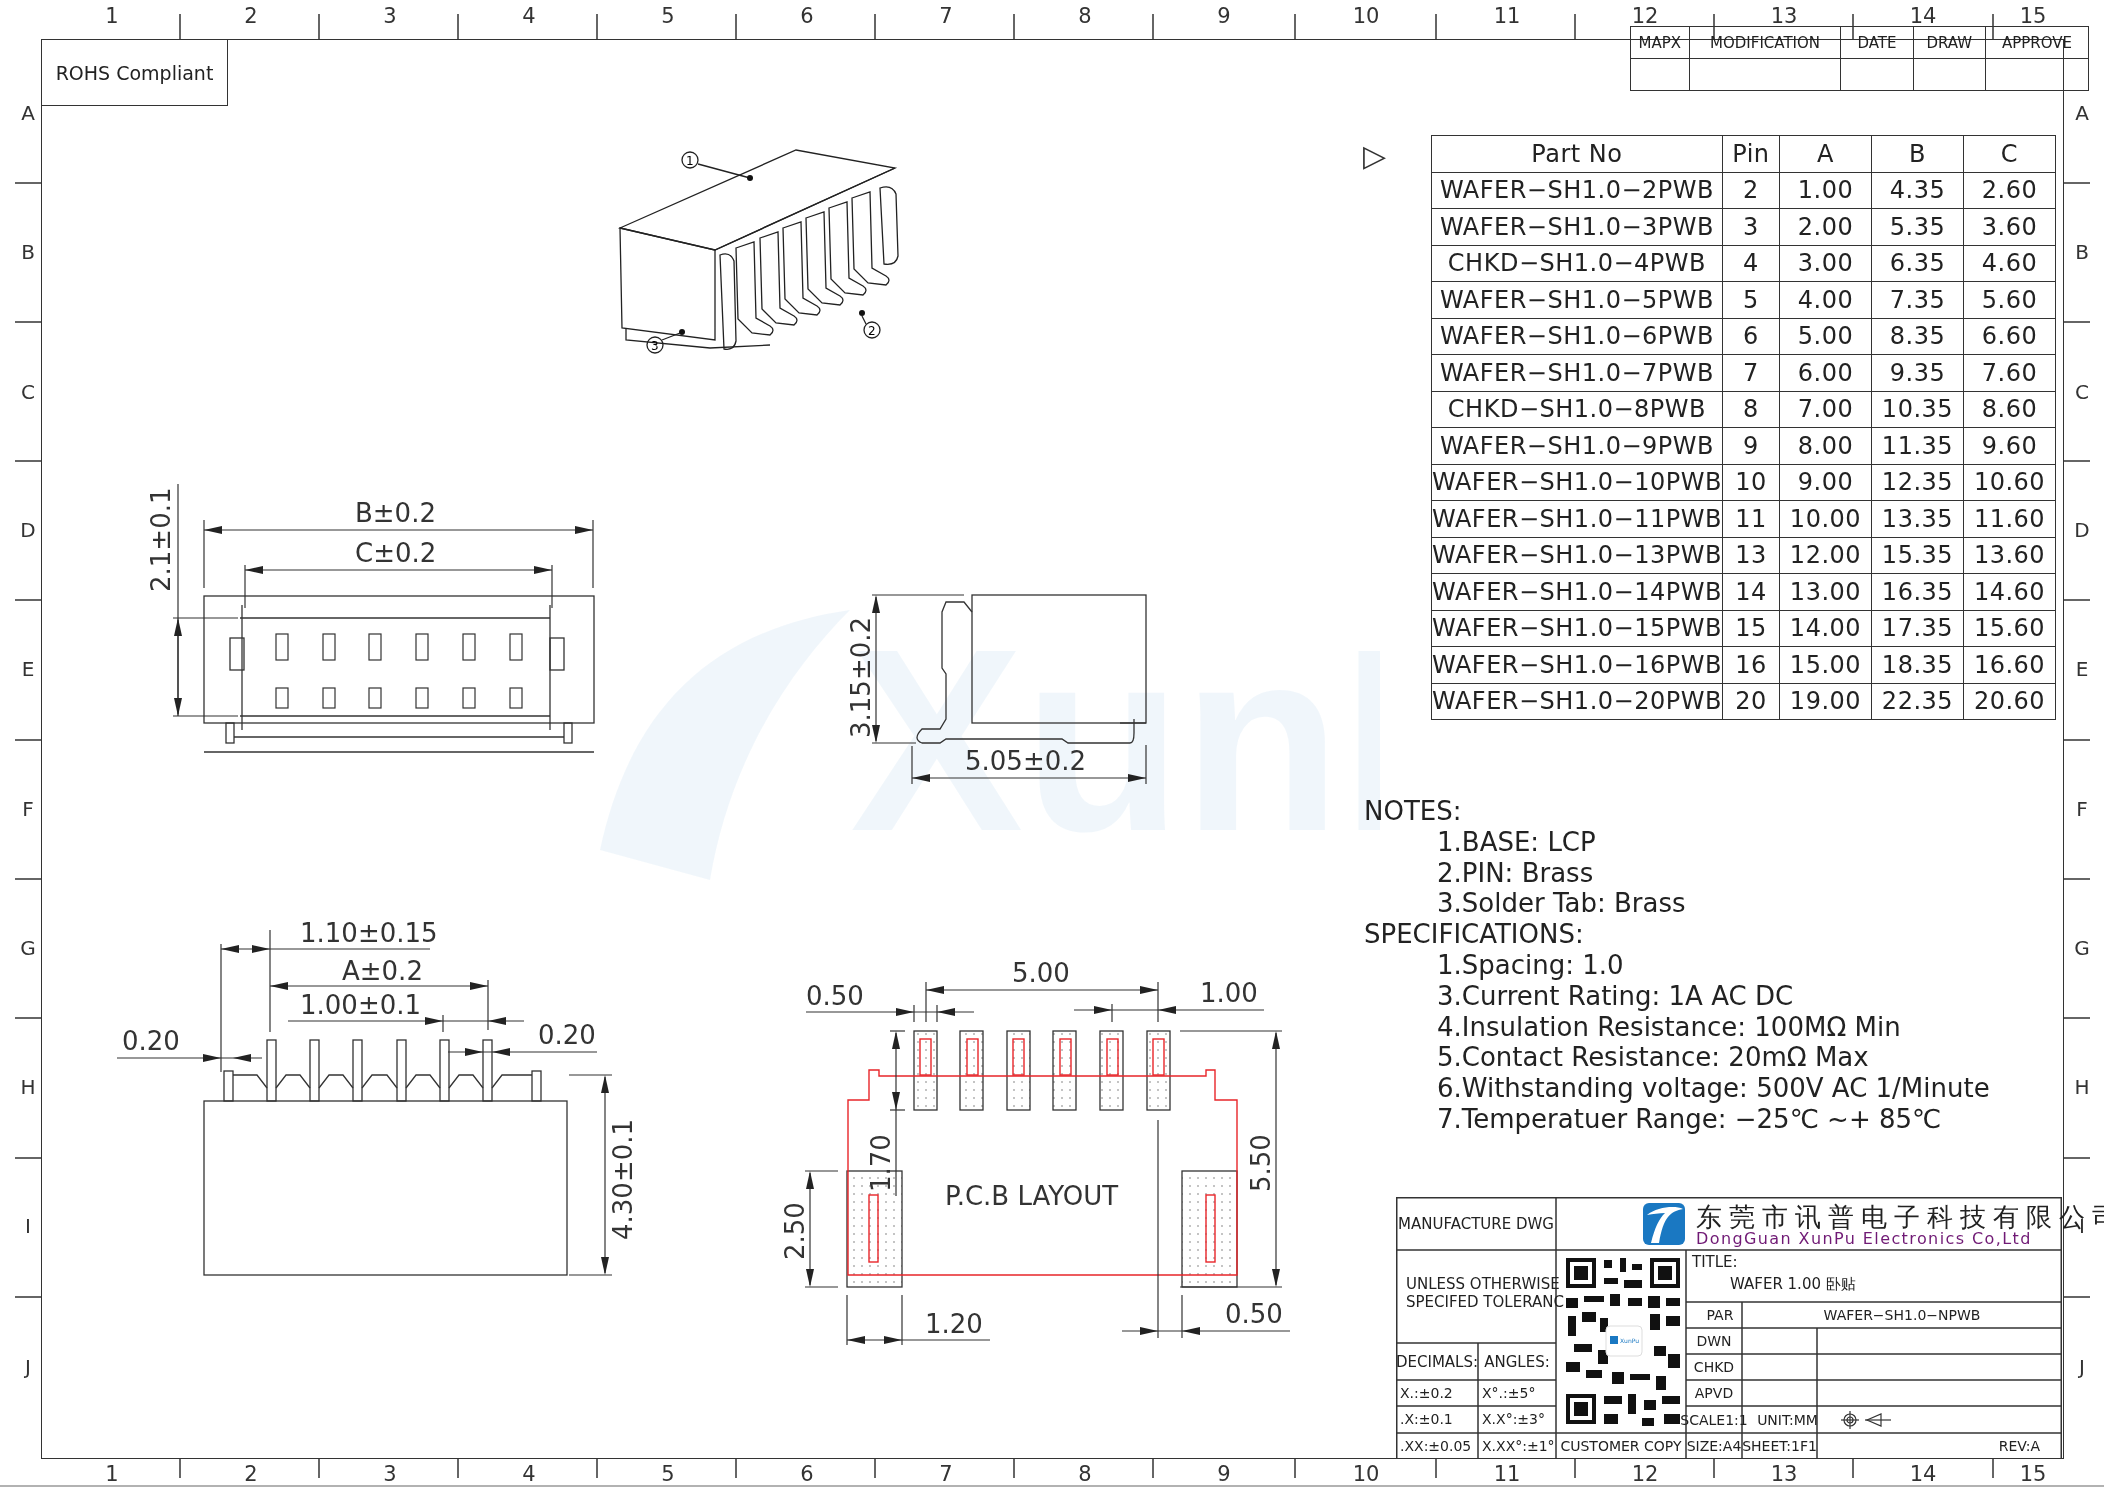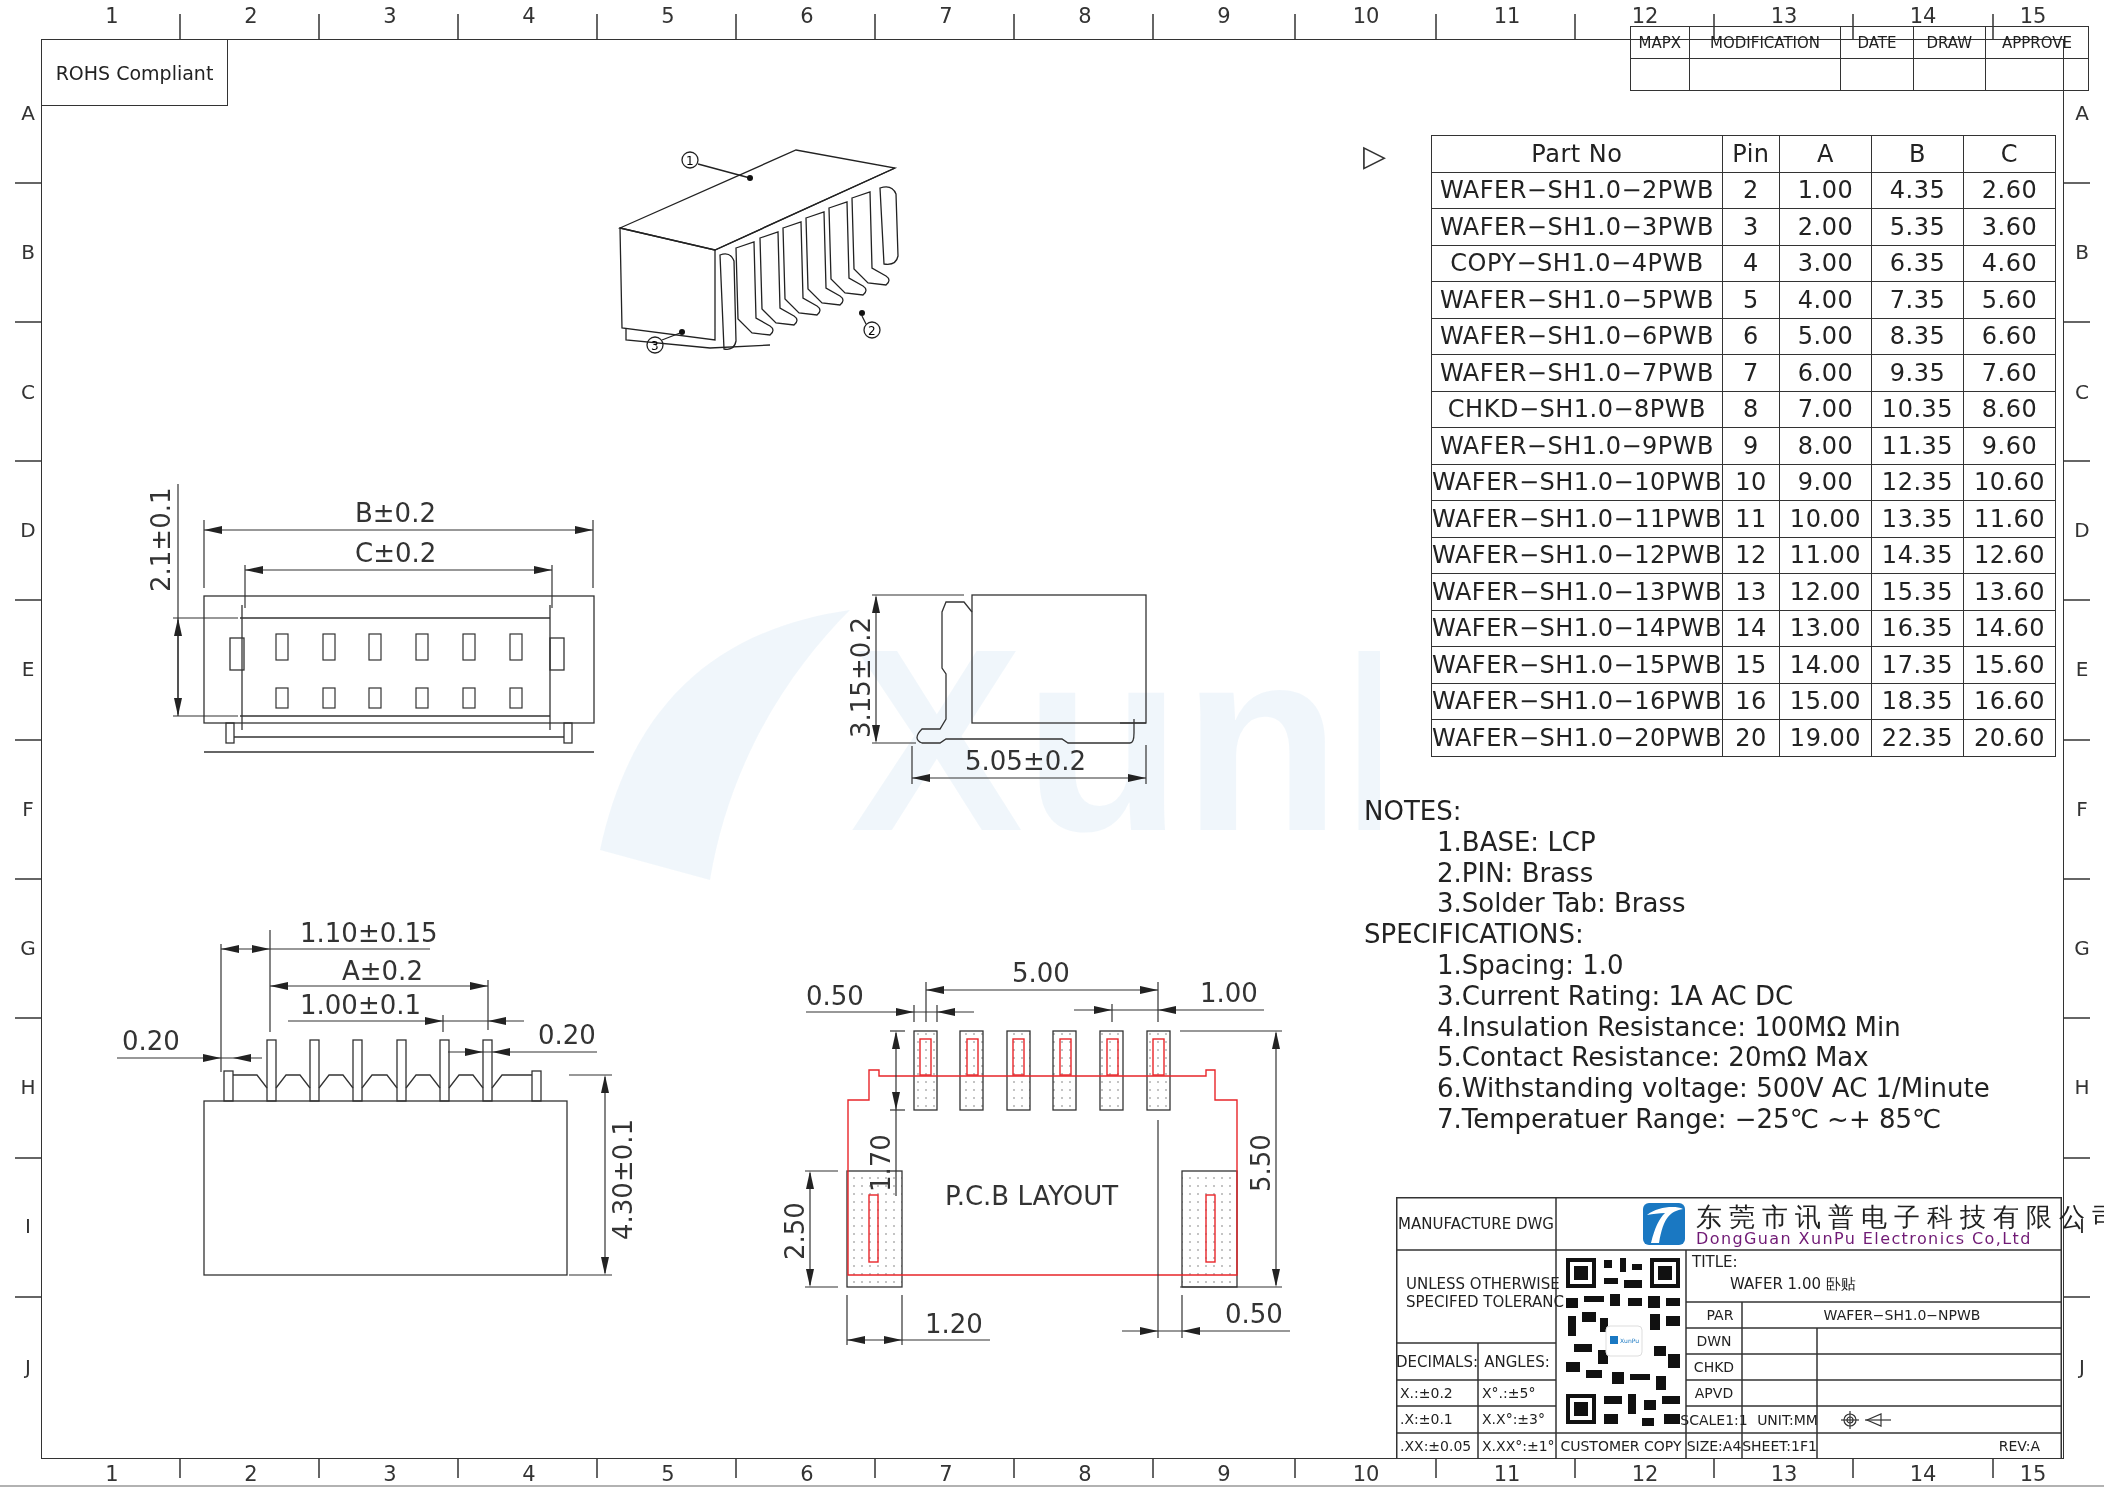--- a/index.html
+++ b/index.html
@@ -184,21 +184,21 @@
         <td>2.60</td>
       </tr>
       <tr>
         <td>WAFER−SH1.0−3PWB</td>
         <td>3</td>
         <td>2.00</td>
         <td>5.35</td>
         <td>3.60</td>
       </tr>
       <tr>
-        <td>COPY−SH1.0−4PWB</td>
+        <td>CHKD−SH1.0−4PWB</td>
         <td>4</td>
         <td>3.00</td>
         <td>6.35</td>
         <td>4.60</td>
       </tr>
       <tr>
         <td>WAFER−SH1.0−5PWB</td>
         <td>5</td>
         <td>4.00</td>
         <td>7.35</td>
@@ -238,27 +238,20 @@
         <td>9.00</td>
         <td>12.35</td>
         <td>10.60</td>
       </tr>
       <tr>
         <td>WAFER−SH1.0−11PWB</td>
         <td>11</td>
         <td>10.00</td>
         <td>13.35</td>
         <td>11.60</td>
-      </tr>
-      <tr>
-        <td>WAFER−SH1.0−12PWB</td>
-        <td>12</td>
-        <td>11.00</td>
-        <td>14.35</td>
-        <td>12.60</td>
       </tr>
       <tr>
         <td>WAFER−SH1.0−13PWB</td>
         <td>13</td>
         <td>12.00</td>
         <td>15.35</td>
         <td>13.60</td>
       </tr>
       <tr>
         <td>WAFER−SH1.0−14PWB</td>

